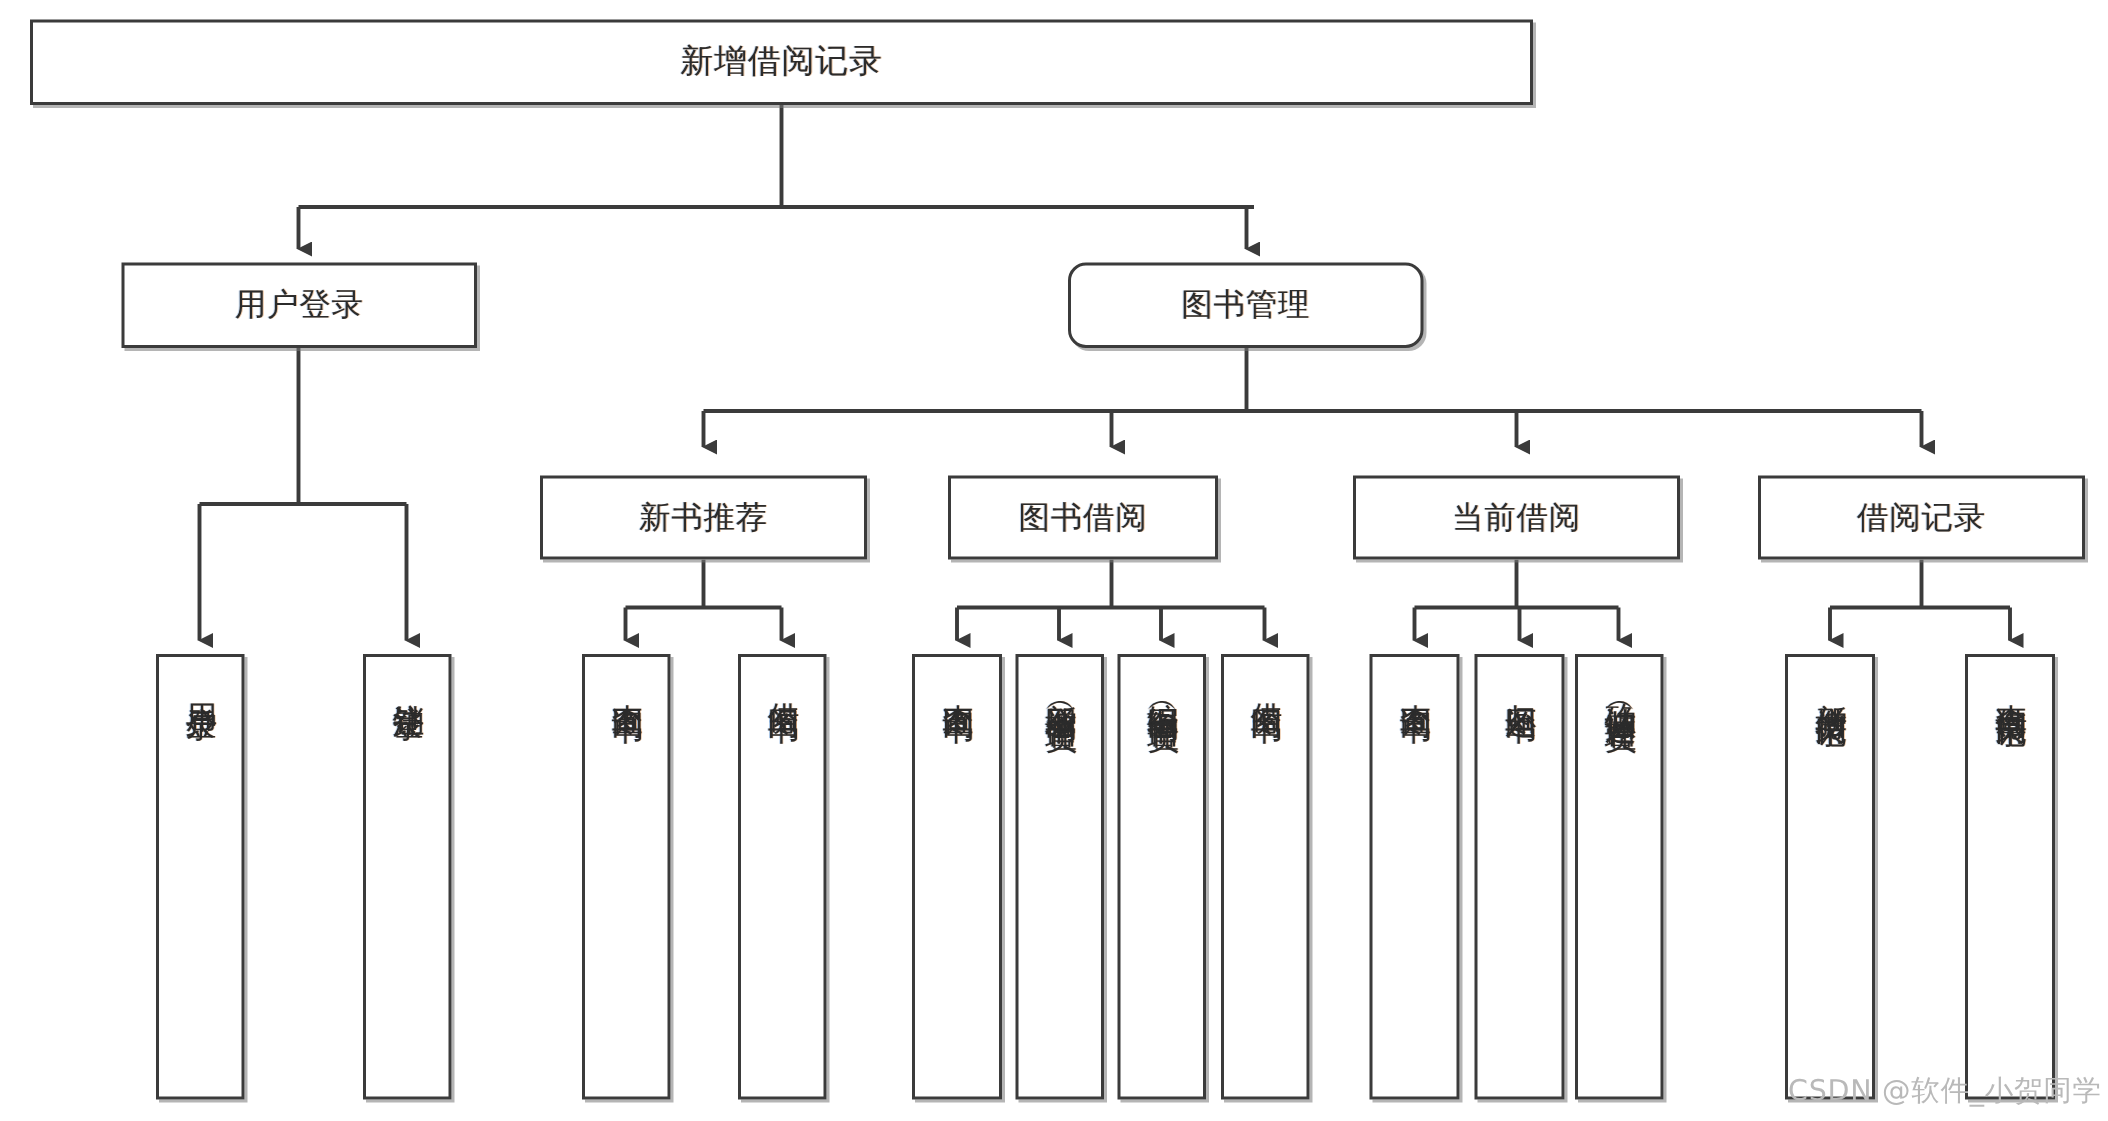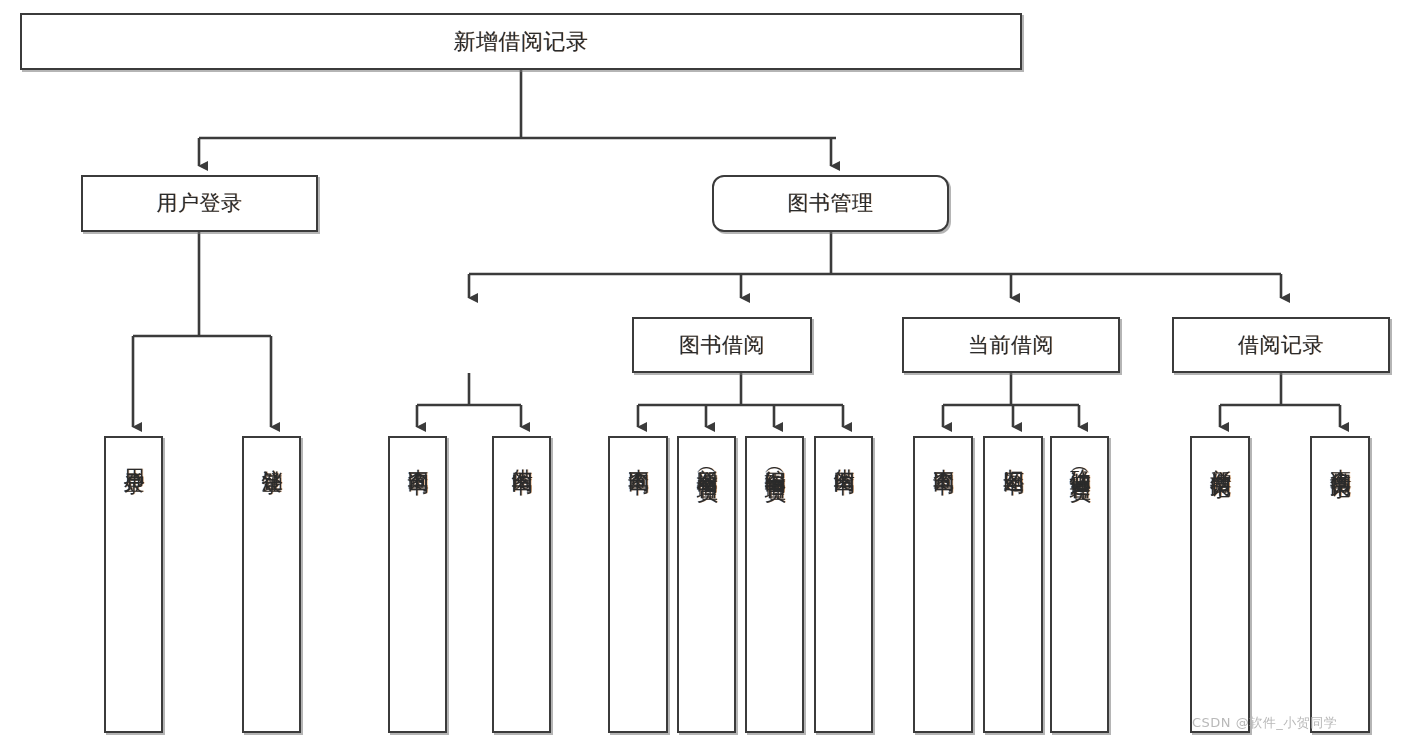--- a/index.html
+++ b/index.html
@@ -37,21 +37,21 @@
     font-size:21px;
     line-height:1.22;
     letter-spacing:2px;
     white-space:normal;
     max-height:100%;
   }
   .node.root .lbl{font-size:22px;}
   .watermark{
     position:absolute;
     color:#b9b9b9;
-    font-size:13px;
+    font-size:19px;
     letter-spacing:0.5px;
     white-space:nowrap;
     user-select:none;
   }
 </style>
 </head>
 <body>
 
 <div id="canvas">
 
@@ -109,20 +109,23 @@
     <span class="lbl">新增借阅记录</span>
   </div>
 
   <div class="node" style="left:81px;top:175px;width:237px;height:57px;">
     <span class="lbl">用户登录</span>
   </div>
   <div class="node" style="left:712px;top:175px;width:237px;height:57px;border-radius:12px;">
     <span class="lbl">图书管理</span>
   </div>
 
+  <div class="node" style="left:360px;top:317px;width:218px;height:56px;">
+    <span class="lbl">新书推荐</span>
+  </div>
   <div class="node" style="left:632px;top:317px;width:180px;height:56px;">
     <span class="lbl">图书借阅</span>
   </div>
   <div class="node" style="left:1172px;top:317px;width:218px;height:56px;">
     <span class="lbl">借阅记录</span>
   </div>
   <div class="node" style="left:902px;top:317px;width:218px;height:56px;">
     <span class="lbl">当前借阅</span>
   </div>
 

